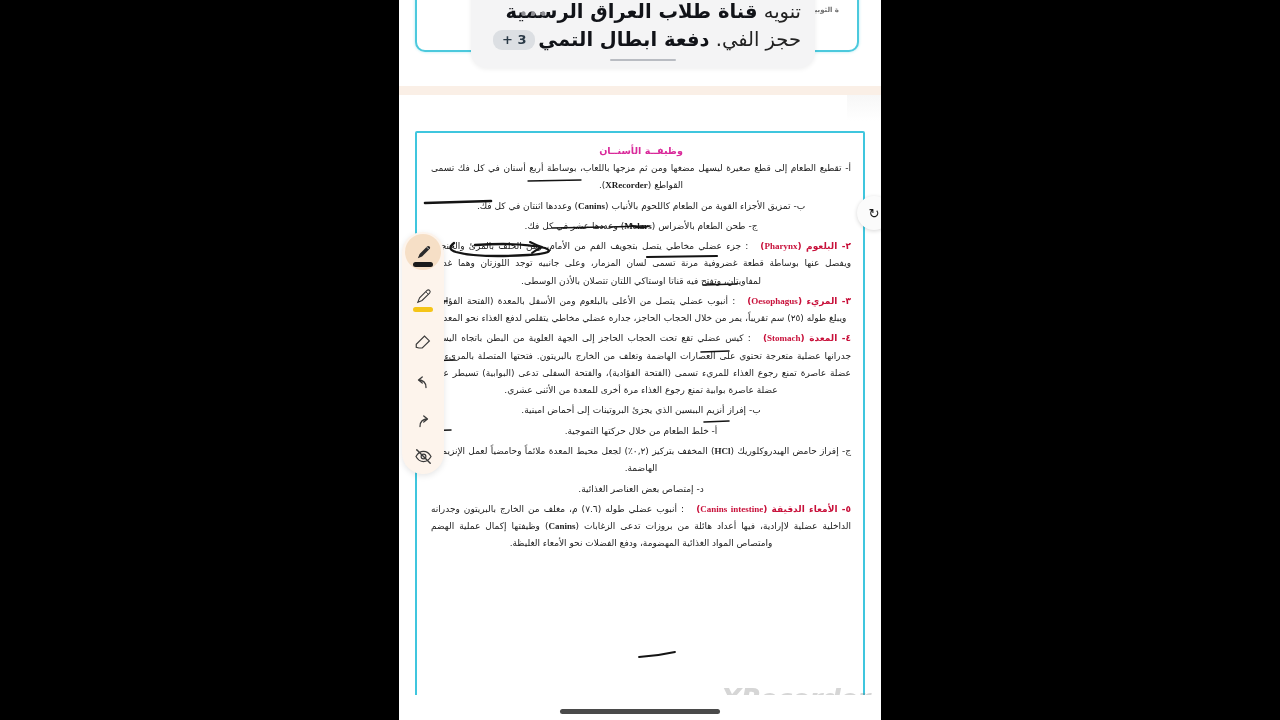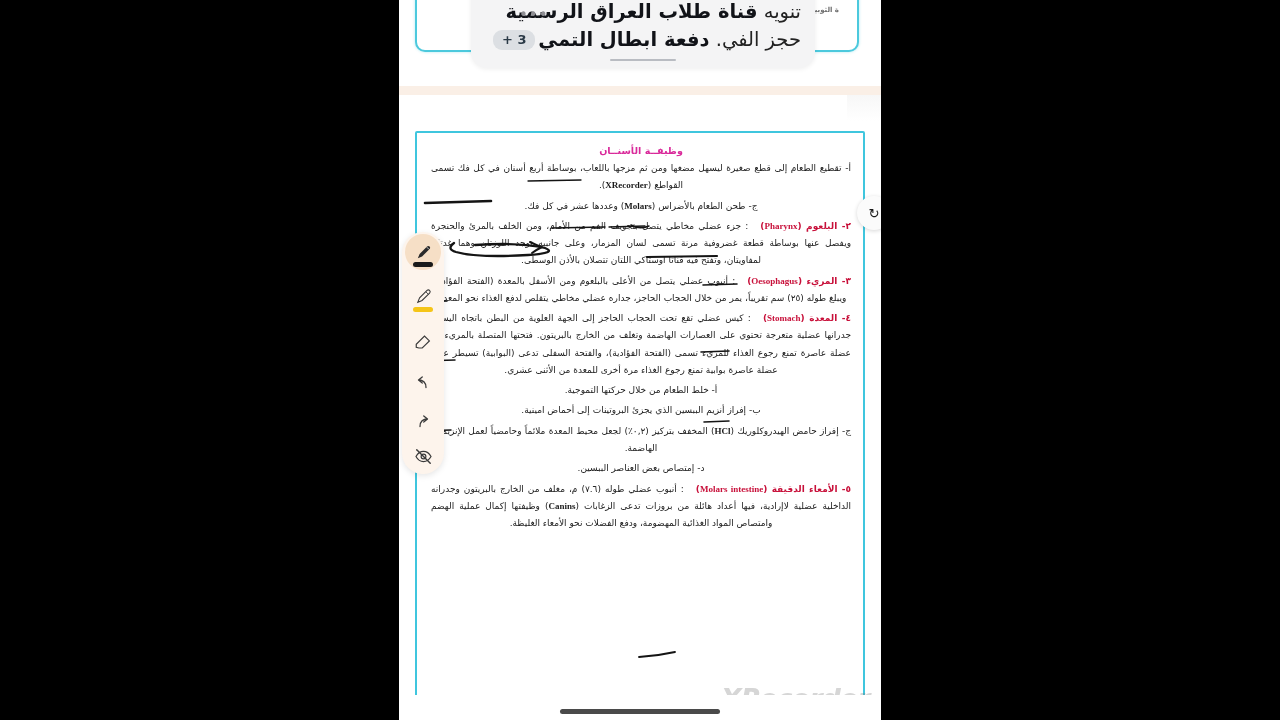--- a/index.html
+++ b/index.html
@@ -343,32 +343,33 @@
 
     <div class="peach-bar"></div>
     <div class="top-shade"></div>
 
     <div class="doc-page">
       <div class="doc-frame">
         <div class="doc-inner">
 
           <div class="sec-head">وظيفــة الأسنــان</div>
           <p class="para">أ- تقطيع الطعام إلى قطع صغيرة ليسهل مضغها ومن ثم مزجها باللعاب، بوساطة أربع أسنان في كل فك تسمى القواطع (<span class="lat">XRecorder</span>).</p>
+          <p class="para">ب- تمزيق الأجزاء القوية من الطعام كاللحوم بالأنياب (<span class="lat">Canins</span>) وعددها اثنتان في كل فك.</p>
           <p class="para">ج- طحن الطعام بالأضراس (<span class="lat">Molars</span>) وعددها عشر في كل فك.</p>
 
           <p class="para"><span class="term">٢- البلعوم (<span class="lat">Pharynx</span>)</span>: جزء عضلي مخاطي يتصل بتجويف الفم من الأمام، ومن الخلف بالمرئ والحنجرة ويفصل عنها بوساطة قطعة غضروفية مرنة تسمى لسان المزمار، وعلى جانبيه توجد اللوزتان وهما غدتان لمفاويتان، وتفتح فيه قناتا اوستاكي اللتان تتصلان بالأذن الوسطى.</p>
           <p class="para"><span class="term">٣- المريء (<span class="lat">Oesophagus</span>)</span>: أنبوب عضلي يتصل من الأعلى بالبلعوم ومن الأسفل بالمعدة (الفتحة الفؤادية) ويبلغ طوله (٢٥) سم تقريباً، يمر من خلال الحجاب الحاجز، جداره عضلي مخاطي يتقلص لدفع الغذاء نحو المعدة.</p>
           <p class="para"><span class="term">٤- المعدة (<span class="lat">Stomach</span>)</span>: كيس عضلي تقع تحت الحجاب الحاجز إلى الجهة العلوية من البطن باتجاه اليسار، جدرانها عضلية متعرجة تحتوي على العصارات الهاضمة وتغلف من الخارج بالبريتون. فتحتها المتصلة بالمريء لها عضلة عاصرة تمنع رجوع الغذاء للمريء تسمى (الفتحة الفؤادية)، والفتحة السفلى تدعى (البوابية) تسيطر عليها عضلة عاصرة بوابية تمنع رجوع الغذاء مرة أخرى للمعدة من الأثنى عشري.</p>
 
+          <p class="para center">ب- إفراز أنزيم الببسين الذي يجزئ البروتينات إلى أحماض امينية.</p>
           <p class="para center">أ- خلط الطعام من خلال حركتها التموجية.</p>
-          <p class="para center">ب- إفراز أنزيم الببسين الذي يجزئ البروتينات إلى أحماض امينية.</p>
           <p class="para">ج- إفراز حامض الهيدروكلوريك (<span class="lat">HCl</span>) المخفف بتركيز (٠,٢٪) لجعل محيط المعدة ملائماً وحامضياً لعمل الإنزيمات الهاضمة.</p>
-          <p class="para center">د- إمتصاص بعض العناصر الببسين.</p>
-
-          <p class="para"><span class="term">٥- الأمعاء الدقيقة (<span class="lat">Molars intestine</span>)</span>: أنبوب عضلي طوله (٧.٦) م، مغلف من الخارج بالبريتون وجدرانه الداخلية عضلية لاإرادية، فيها أعداد هائلة من بروزات تدعى الزغابات (<span class="lat">Canins</span>) وظيفتها إكمال عملية الهضم وامتصاص المواد الغذائية المهضومة، ودفع الفضلات نحو الأمعاء الغليظة.</p>
+          <p class="para center">د- إمتصاص بعض العناصر الغذائية.</p>
+
+          <p class="para"><span class="term">٥- الأمعاء الدقيقة (<span class="lat">Canins intestine</span>)</span>: أنبوب عضلي طوله (٧.٦) م، مغلف من الخارج بالبريتون وجدرانه الداخلية عضلية لاإرادية، فيها أعداد هائلة من بروزات تدعى الزغابات (<span class="lat">Canins</span>) وظيفتها إكمال عملية الهضم وامتصاص المواد الغذائية المهضومة، ودفع الفضلات نحو الأمعاء الغليظة.</p>
 
         </div>
       </div>
     </div>
 
     <svg class="ink" viewBox="0 0 482 720" xmlns="http://www.w3.org/2000/svg">
       <g fill="none" stroke="#141414" stroke-linecap="round" stroke-linejoin="round">
 
         <path d="M129,181 L182,180" stroke-width="1.3"></path>
 

